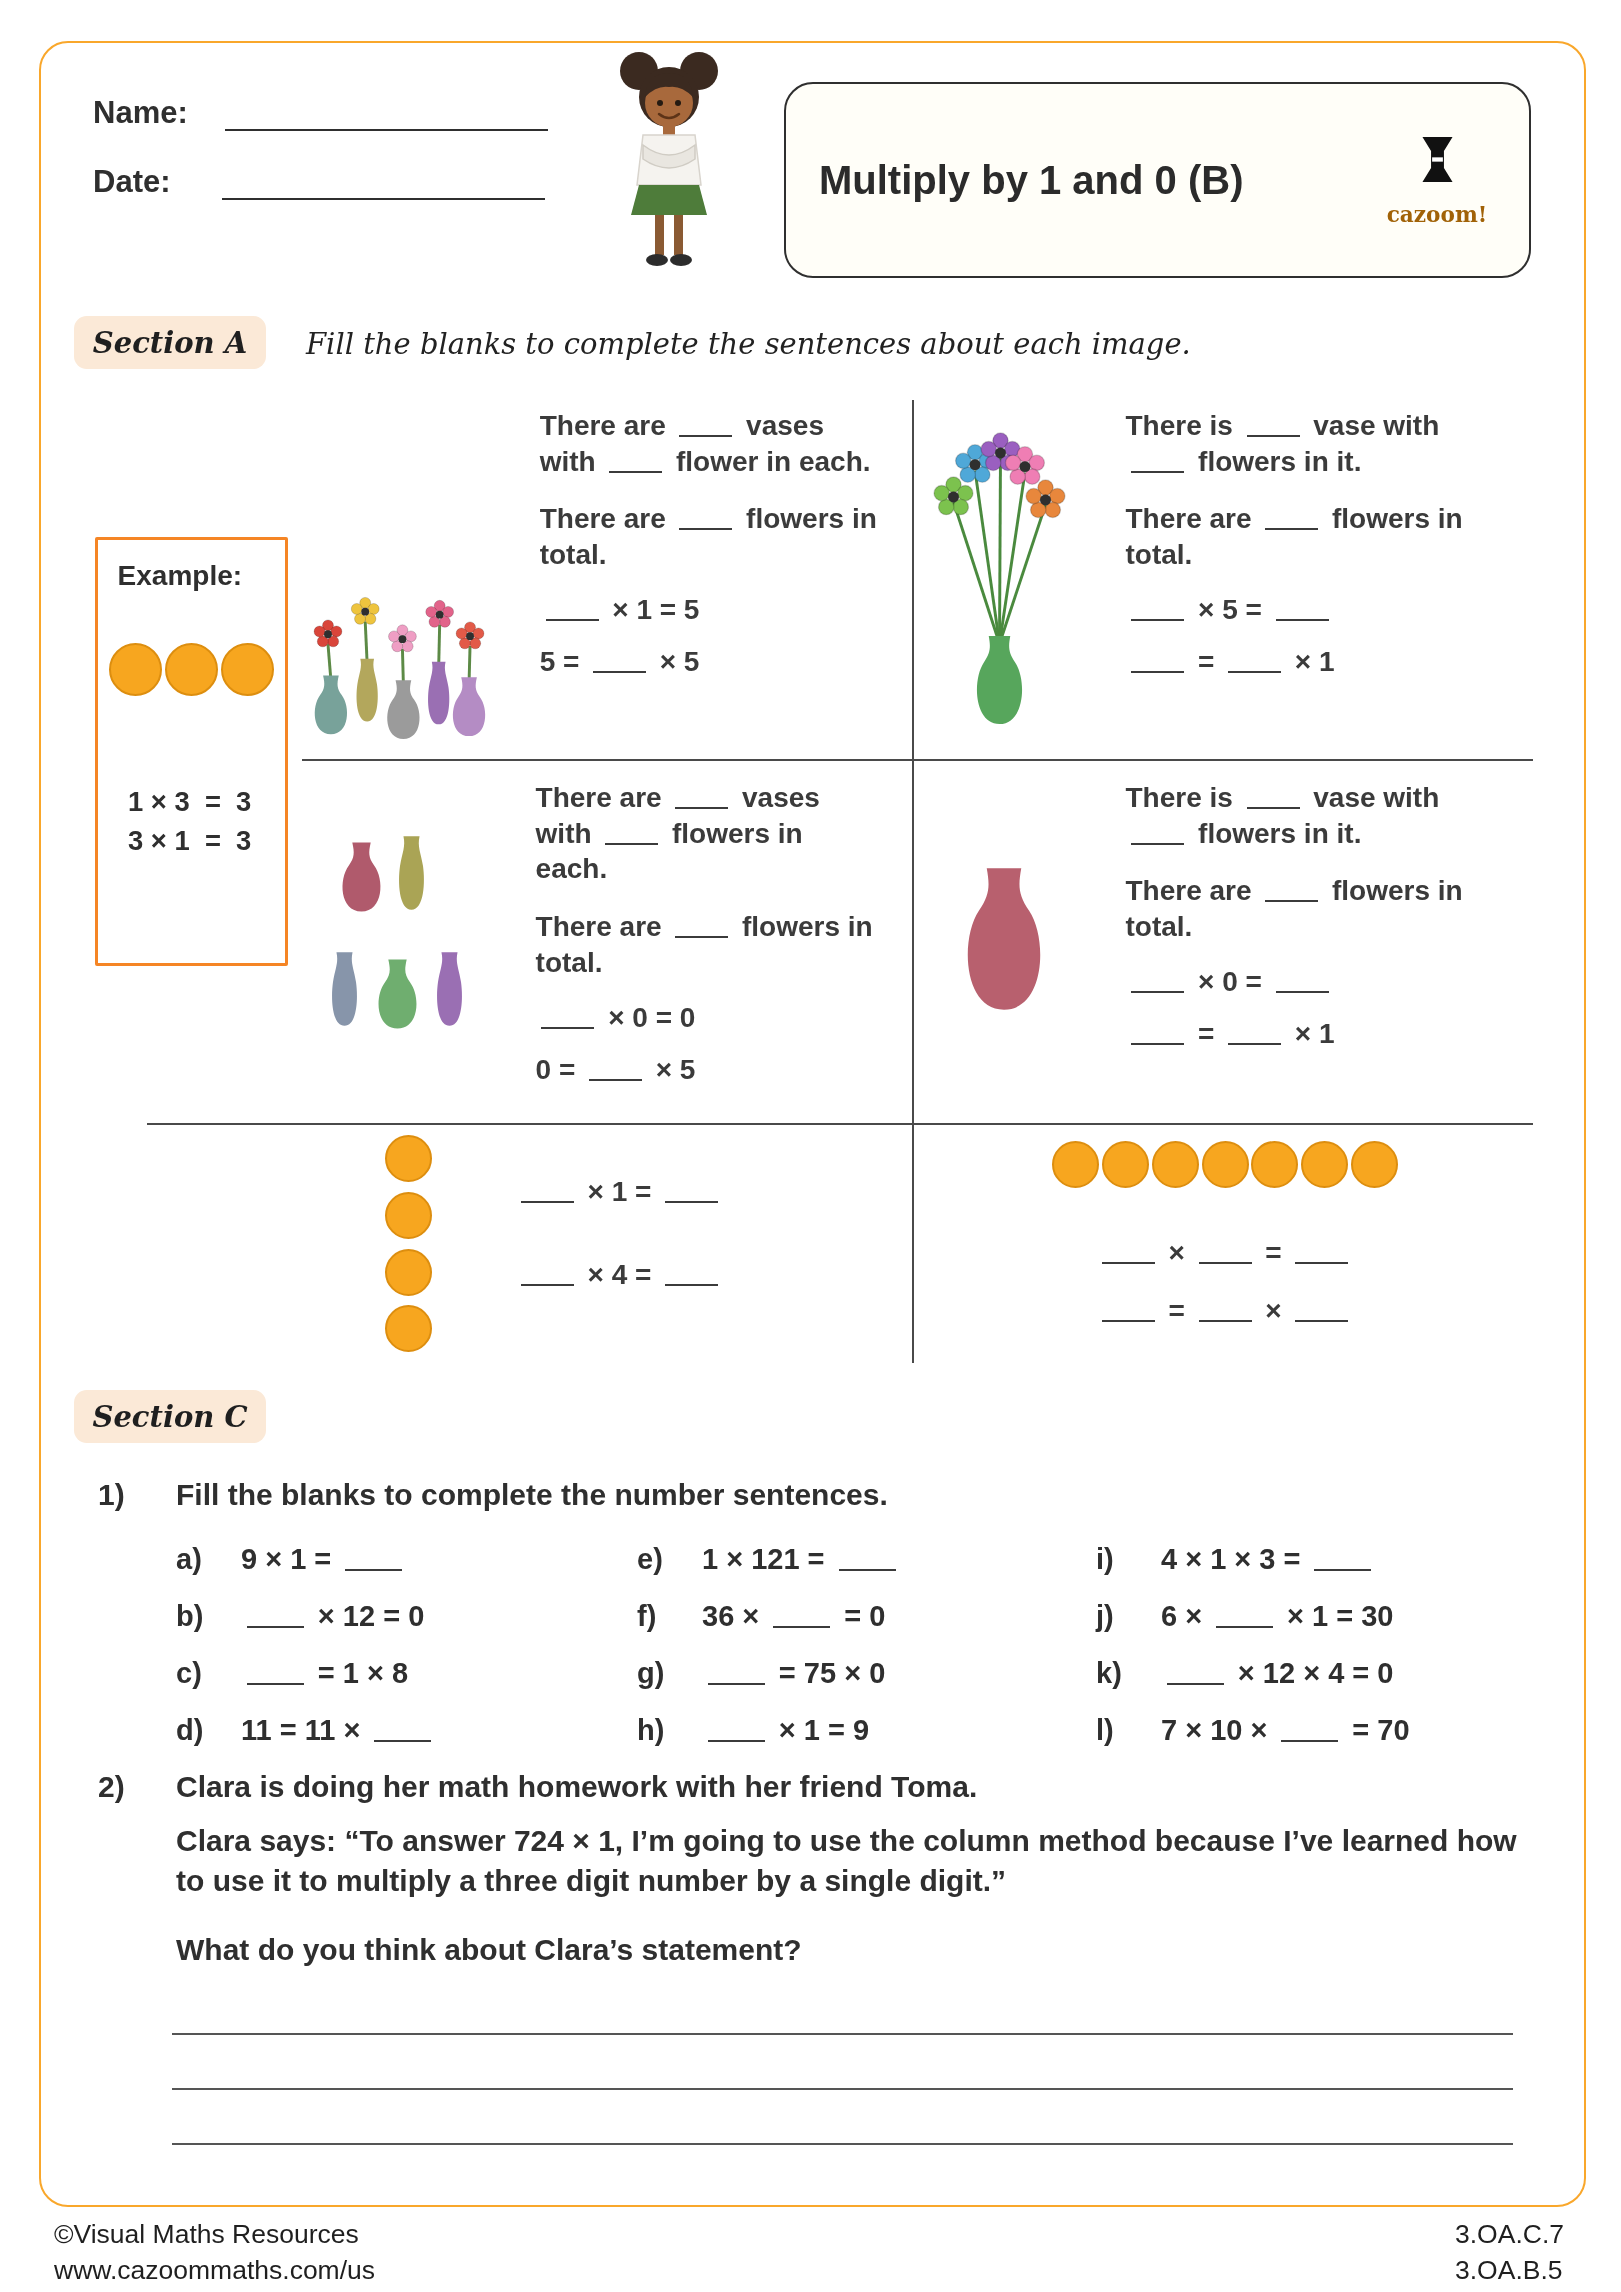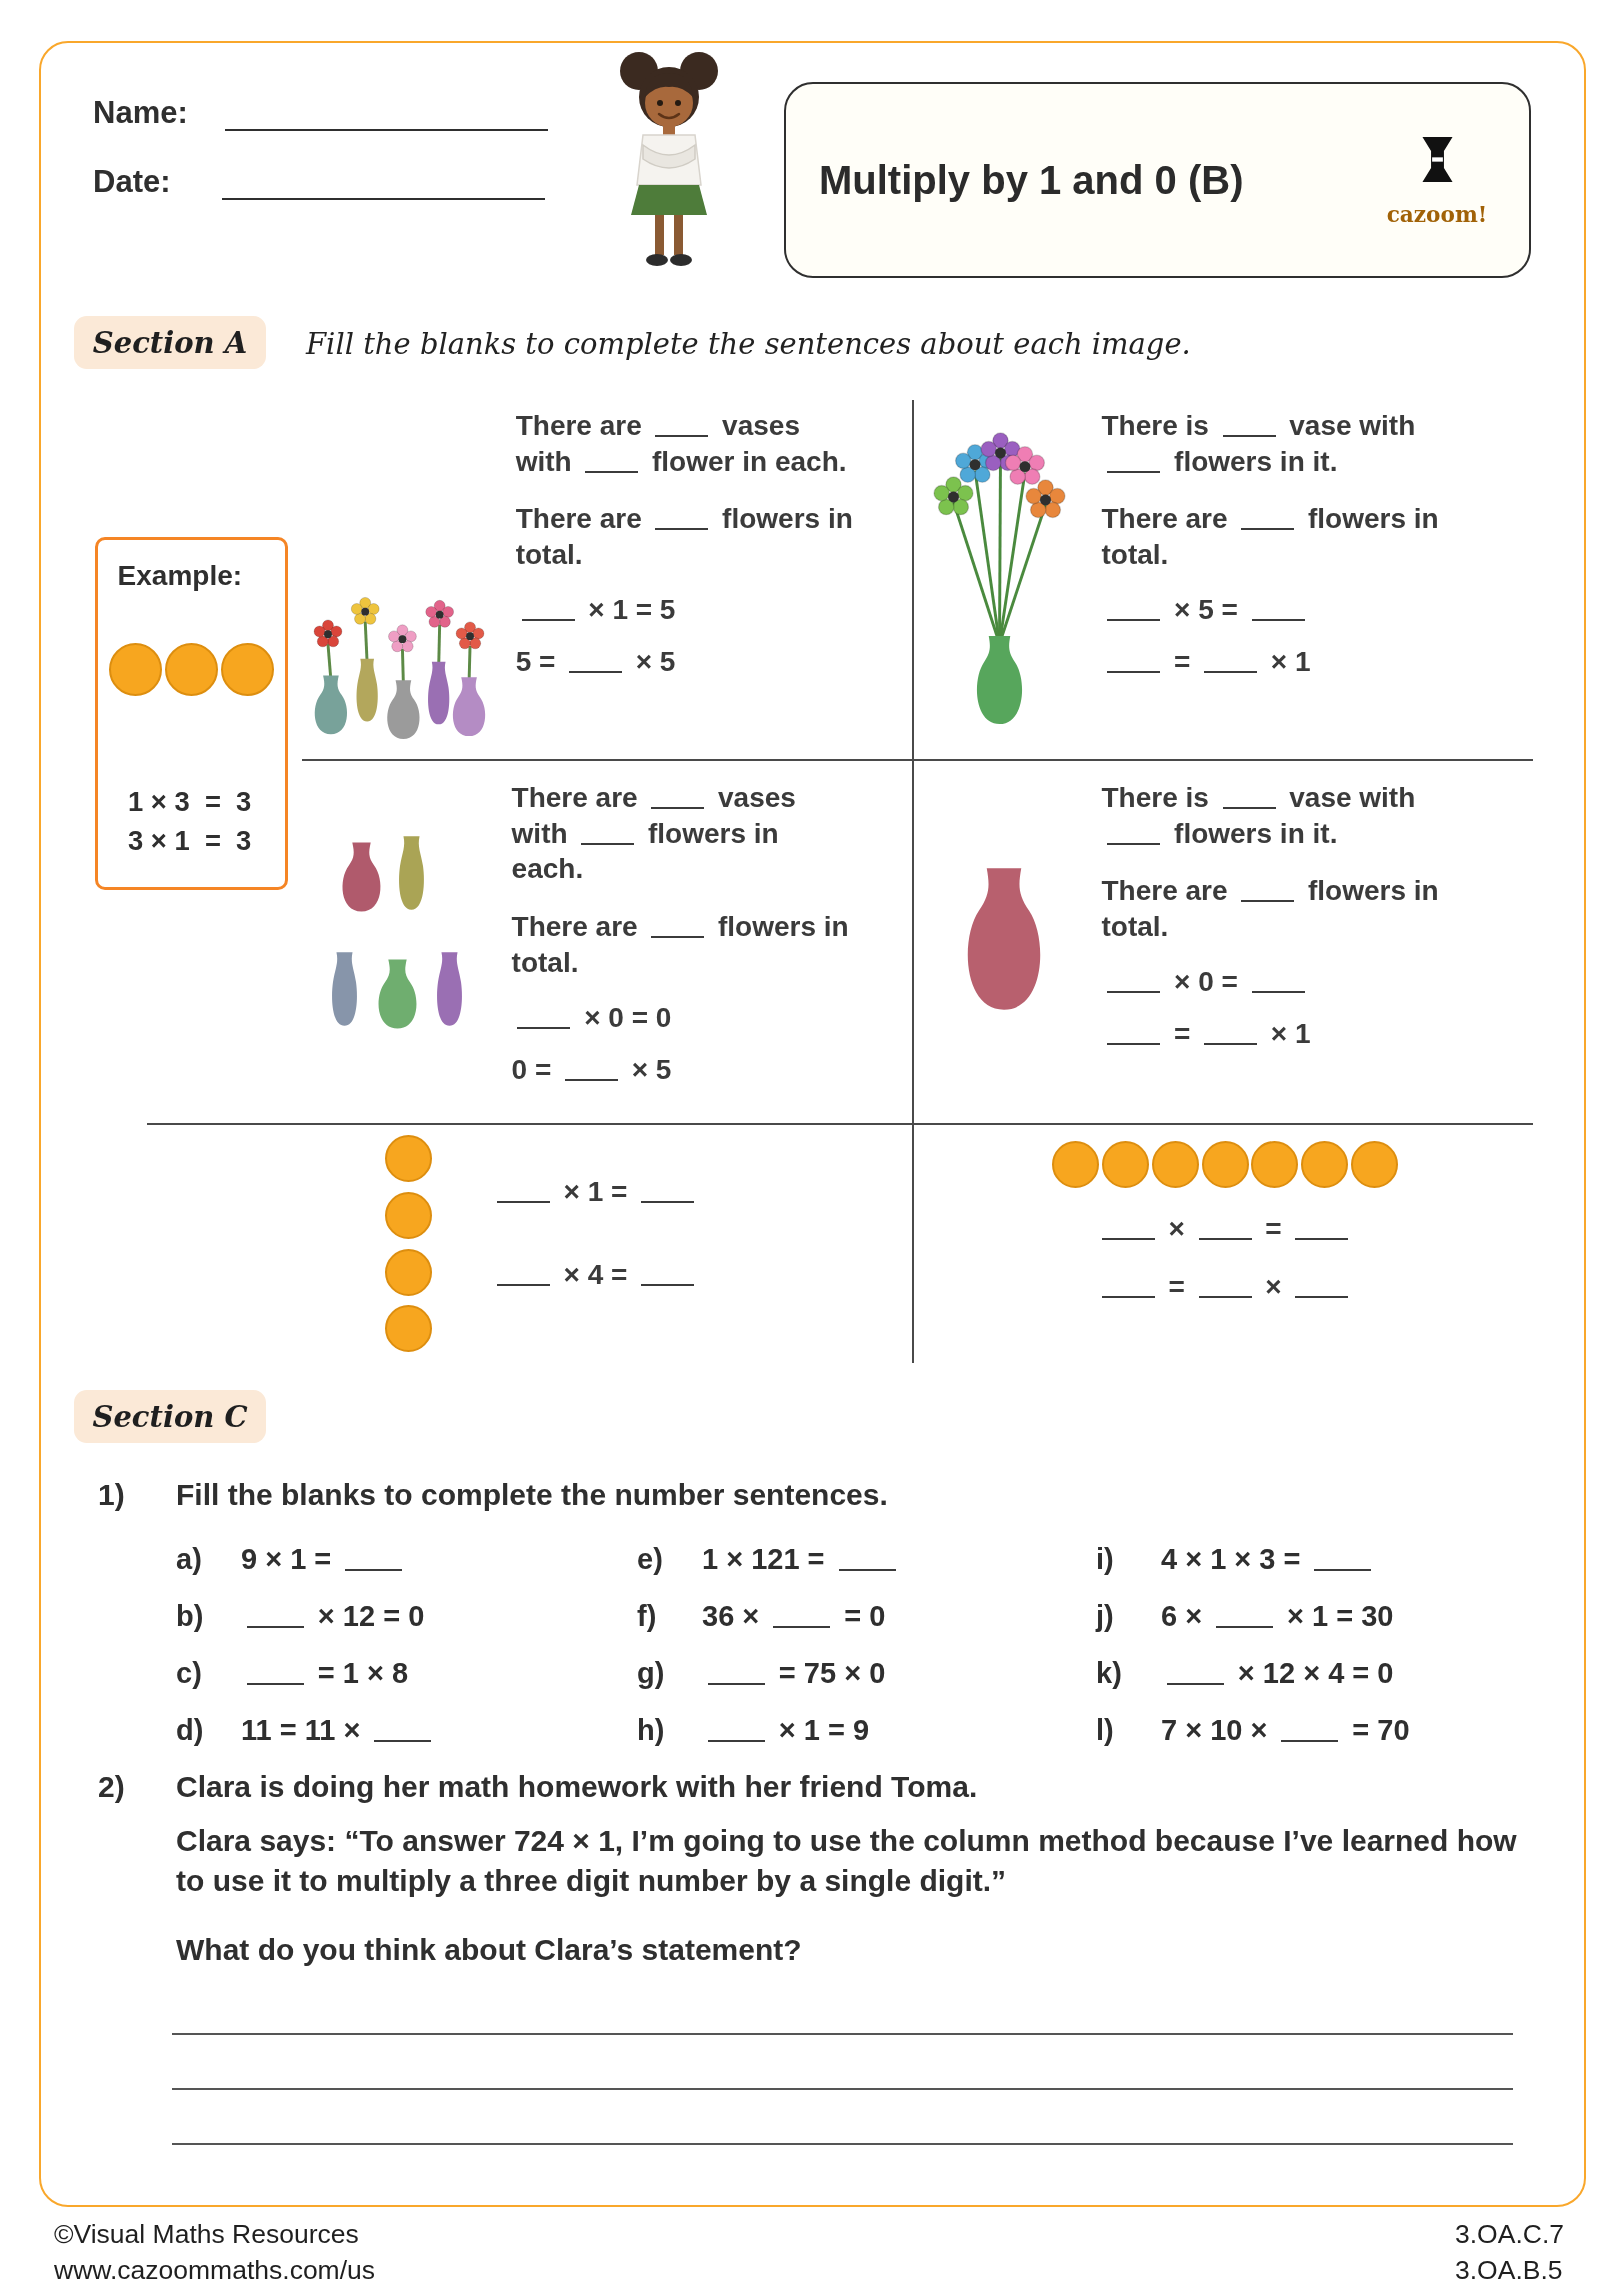--- a/index.html
+++ b/index.html
@@ -22,30 +22,30 @@
   
   .chip{position:absolute;width:192px;height:53px;background:#FBE9D7;border-radius:12.7px;
         display:flex;align-items:center;justify-content:center;
         font-family:"DejaVu Serif",serif;font-style:italic;font-weight:bold;font-size:29px;color:#1f1f1f;}
   .instruction{position:absolute;font-family:"DejaVu Serif",serif;font-style:italic;font-size:29px;color:#222;}
 
   
   .vdivider{position:absolute;width:2px;background:#4a4a4a;}
   .hdivider{position:absolute;height:2px;background:#4a4a4a;}
 
-  .example-box{position:absolute;left:95px;top:537px;width:193px;height:353px;border:3.9px solid #F58525;
-               border-radius:10px;box-sizing:border-box;background:#fff;}
+  .example-box{position:absolute;left:95px;top:537px;width:193px;height:429px;border:3.9px solid #F58525;
+               border-radius:2px;box-sizing:border-box;background:#fff;}
   .example-label{font-size:28px;font-weight:bold;color:#2f2f2f;margin:19.6px 0 0 19.6px;}
   .counters-row{display:flex;gap:2.9px;}
   .ex-counters{margin:51px auto 0 auto;width:165px;}
   .counter{width:53px;height:53px;border-radius:50%;background:#F7A61F;border:2.9px solid #DD8E0F;box-sizing:border-box;flex:0 0 auto;}
   .ex-eqs{margin:86px 0 0 30px;font-size:27.4px;font-weight:bold;color:#2f2f2f;line-height:1.45;}
   .presp{white-space:pre;}
 
-  .cell{position:absolute;display:flex;}
+  .cell{position:absolute;display:flex;gap:24px;}
   .celltext{width:338px;padding-top:3.9px;}
   .sent{margin:0 0 21.6px 0;font-size:28px;font-weight:bold;line-height:1.28;color:#3b3b3b;}
   .eq{margin:19.6px 0 0 0;font-size:28px;font-weight:bold;color:#3b3b3b;}
   .blank{display:inline-block;width:53px;height:0.85em;border-bottom:2.9px solid #3b3b3b;margin:0 5.9px;vertical-align:-2px;}
 
   .figure{flex:0 0 auto;}
 
   
   .c1-inner{display:flex;}
   .c1-counters{display:flex;flex-direction:column;gap:9.8px;margin-left:86px;}

